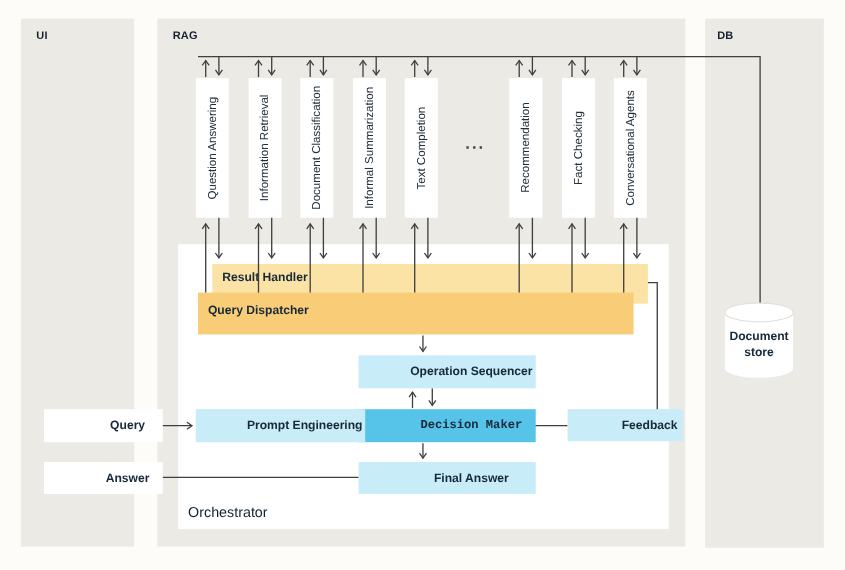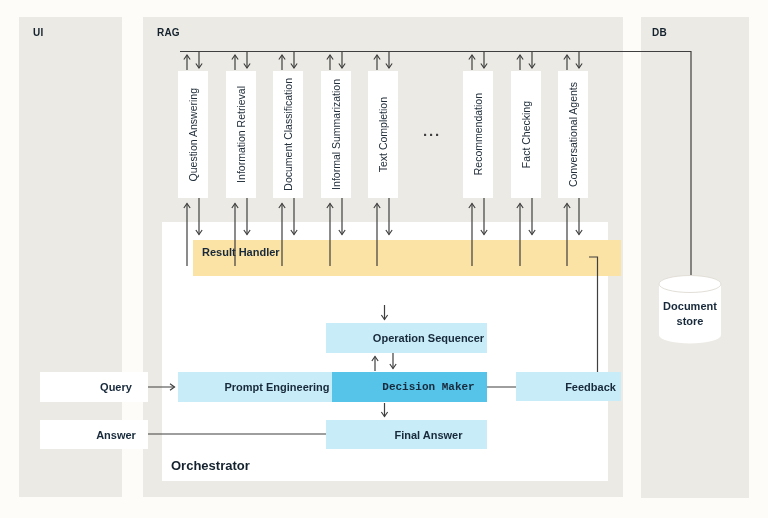--- a/index.html
+++ b/index.html
@@ -20,25 +20,25 @@
     position: absolute;
     font-size: 10px; font-weight: 700; color: #14222e;
     letter-spacing: 0.2px;
   }
   #orchestrator-box {
     position: absolute; left: 162px; top: 222px;
     width: 446px; height: 259px; background: #ffffff; z-index: 1;
   }
   #orchestrator-label {
     position: absolute; left: 171px; top: 458px;
-    font-size: 13px; font-weight: 700; color: #14222e; z-index: 4;
+    font-size: 13px; font-weight: 400; color: #14222e; z-index: 4;
   }
   .bar { position: absolute; z-index: 2; }
   #result-handler-bar {
-    left: 193px; top: 240px; width: 428px; height: 36px; background: #fbe2a5;
+    left: 193px; top: 240px; width: 396px; height: 36px; background: #fbe2a5;
   }
   #query-dispatcher-bar {
     left: 180px; top: 266px; width: 396px; height: 38px; background: #f9cd77;
   }
   .bar-label {
     position: absolute; left: 9px;
     font-size: 11px; font-weight: 600; color: #17293a; white-space: nowrap;
   }
   #result-handler-bar .bar-label { top: 6px; }
   #query-dispatcher-bar .bar-label { top: 10px; }
@@ -87,20 +87,23 @@
 
   <div class="panel-label" style="left:33px; top:27px">UI</div>
   <div class="panel-label" style="left:157px; top:27px">RAG</div>
   <div class="panel-label" style="left:652px; top:27px">DB</div>
 
   <div id="orchestrator-box"></div>
   <div id="orchestrator-label">Orchestrator</div>
 
   <div class="bar" id="result-handler-bar">
     <span class="bar-label">Result Handler</span>
+  </div>
+  <div class="bar" id="query-dispatcher-bar">
+    <span class="bar-label">Query Dispatcher</span>
   </div>
 
   <div class="agent-box" style="left:178px">
     <span>Question Answering</span>
   </div>
   <div class="agent-box" style="left:226px">
     <span>Information Retrieval</span>
   </div>
   <div class="agent-box" style="left:273px">
     <span>Document Classification</span>

